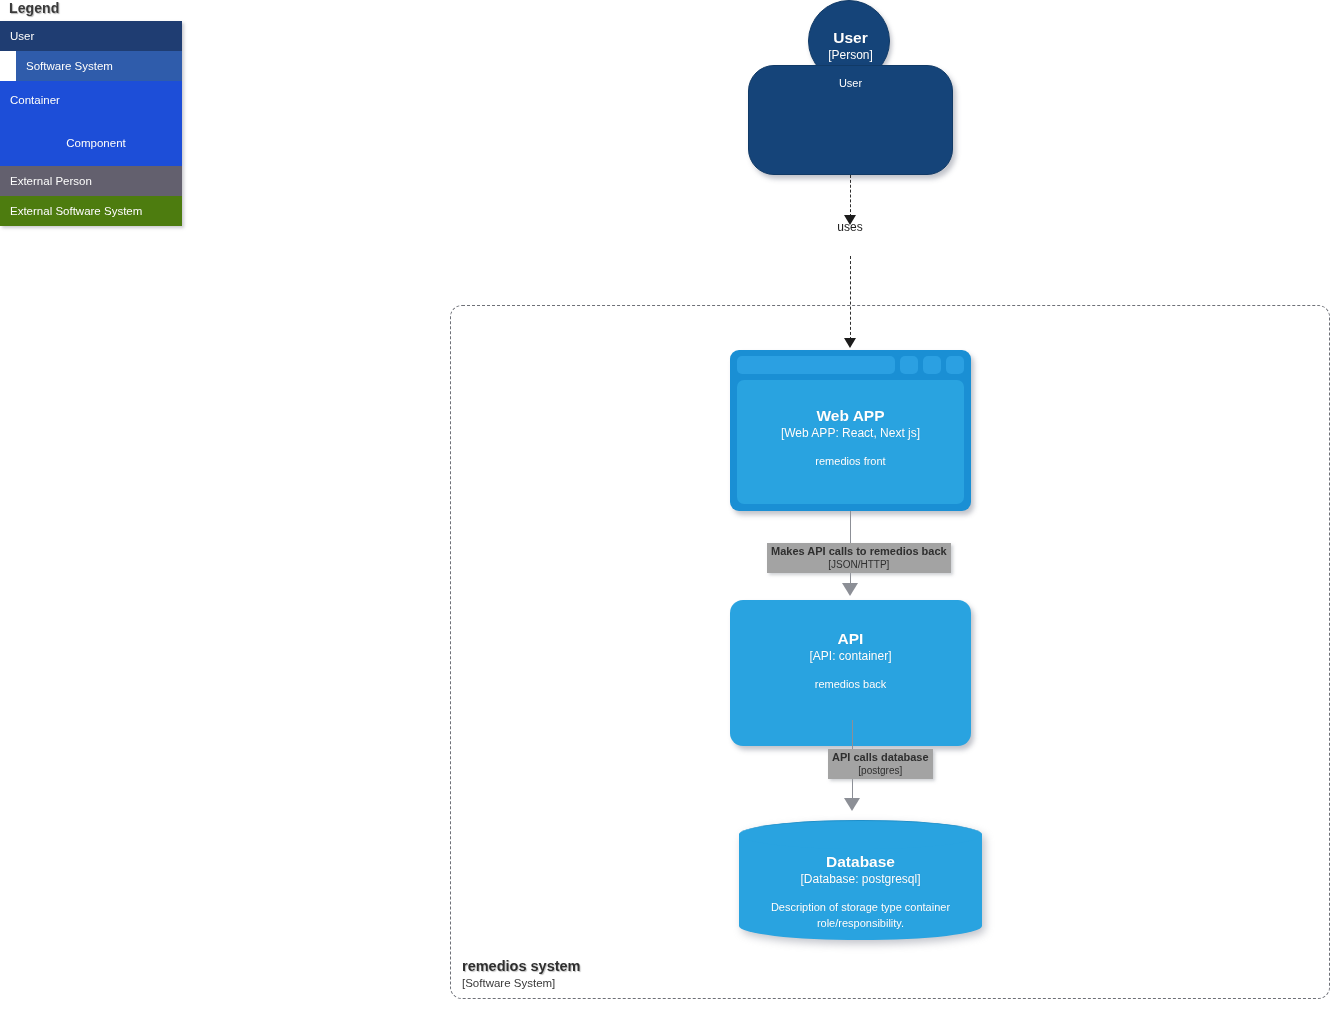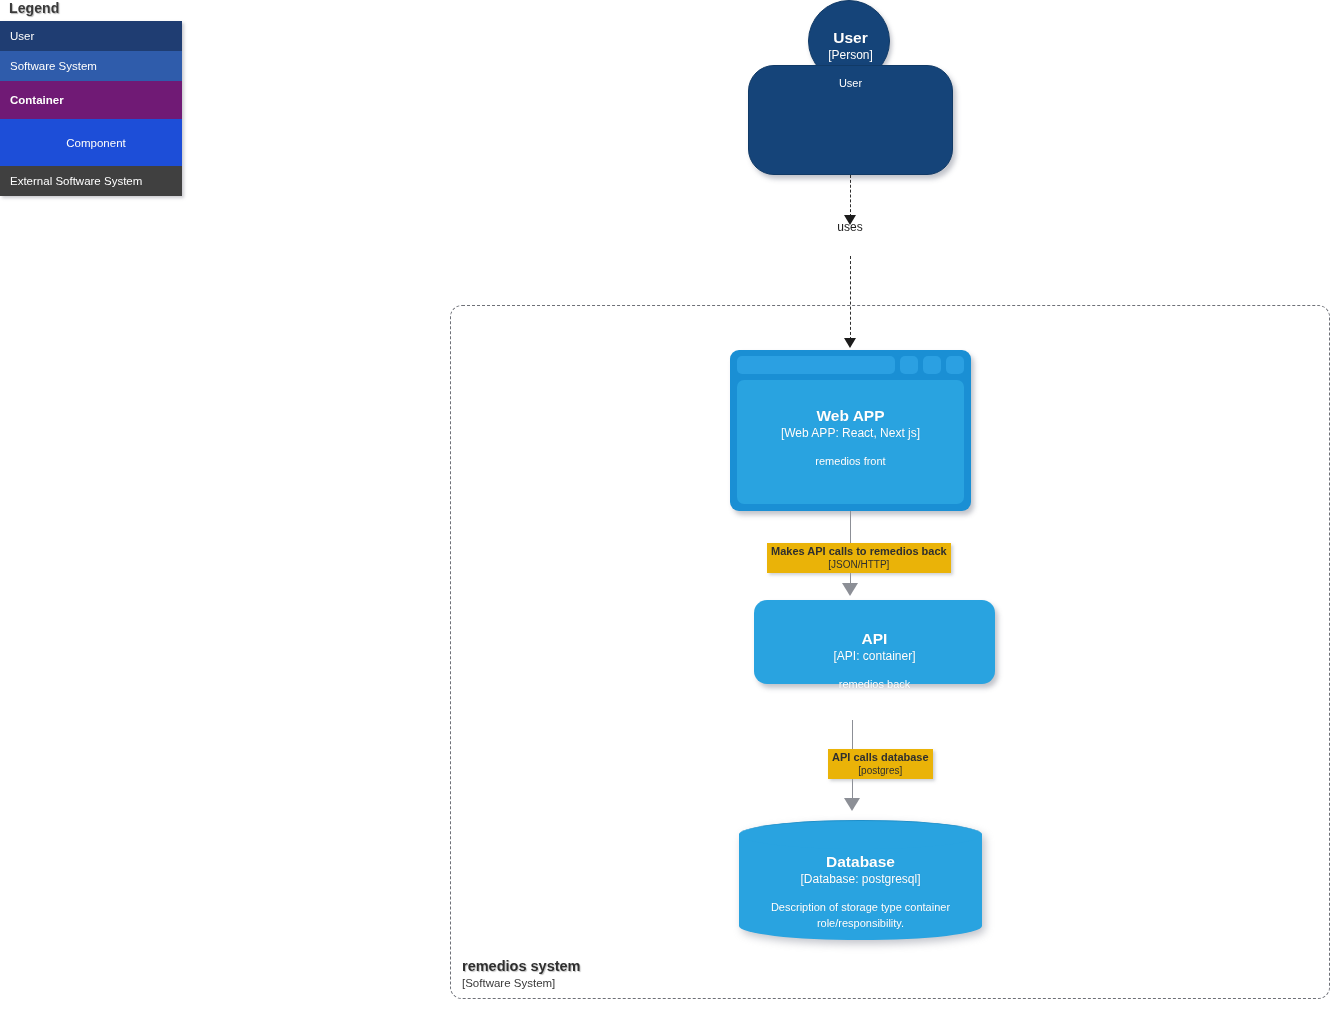--- a/index.html
+++ b/index.html
@@ -177,24 +177,24 @@
     right: 7px;
     bottom: 7px;
     background: #29a3e0;
     border-radius: 7px;
   }
   #container-webapp .node-text { top: 56px; }
 
   
   #container-api {
     position: absolute;
-    left: 754px;
+    left: 730px;
     top: 600px;
     width: 241px;
-    height: 84px;
+    height: 146px;
     background: #29a3e0;
     border-radius: 13px;
     box-shadow: 3px 4px 5px rgba(120,125,140,0.45);
   }
   #container-api .node-text { top: 29px; }
 
   
   #container-database {
     position: absolute;
     left: 739px;
@@ -257,21 +257,21 @@
     border-right: 8px solid transparent;
     border-top: 13px solid #8c8f96;
   }
   .rel-label {
     position: absolute;
     text-align: center;
     line-height: 1.25;
     white-space: nowrap;
   }
   .rel-label.boxed {
-    background: #eab308;
+    background: #a3a3a3;
     padding: 2px 4px;
     box-shadow: 2px 2px 3px rgba(160,163,172,0.5);
   }
   .rel-label-desc {
     font-size: 11px;
     font-weight: bold;
     color: #2f2f2f;
   }
   .rel-label-tech {
     font-size: 10px;
@@ -287,30 +287,33 @@
 <body>
 
 <div class="canvas">
 
   <div id="legend">
     <div id="legend-title">Legend</div>
     <div id="legend-list">
       <div class="legend-item" style="background:#1f3d72;height:30px;">
         <span>User</span>
       </div>
-      <div class="legend-item" style="background:#2f5cab;height:30px;">
+      <div class="legend-item" style="background:#2f5cab;height:30px;margin-left:16px;">
         <span>Software System</span>
       </div>
-      <div class="legend-item" style="background:#701a75;height:38px;font-weight:bold;">
+      <div class="legend-item" style="background:#1d4ed8;height:38px;">
         <span>Container</span>
       </div>
       <div class="legend-item" style="background:#1d4ed8;height:47px;justify-content:center;">
         <span>Component</span>
       </div>
-      <div class="legend-item" style="background:#404040;height:30px;">
+      <div class="legend-item" style="background:#63606e;height:30px;">
+        <span>External Person</span>
+      </div>
+      <div class="legend-item" style="background:#4d7c0f;height:30px;">
         <span>External Software System</span>
       </div>
     </div>
   </div>
 
   <div id="system-boundary"></div>
   <div id="system-boundary-label">
     <div id="system-boundary-name">remedios system</div>
     <div id="system-boundary-type">[Software System]</div>
   </div>

